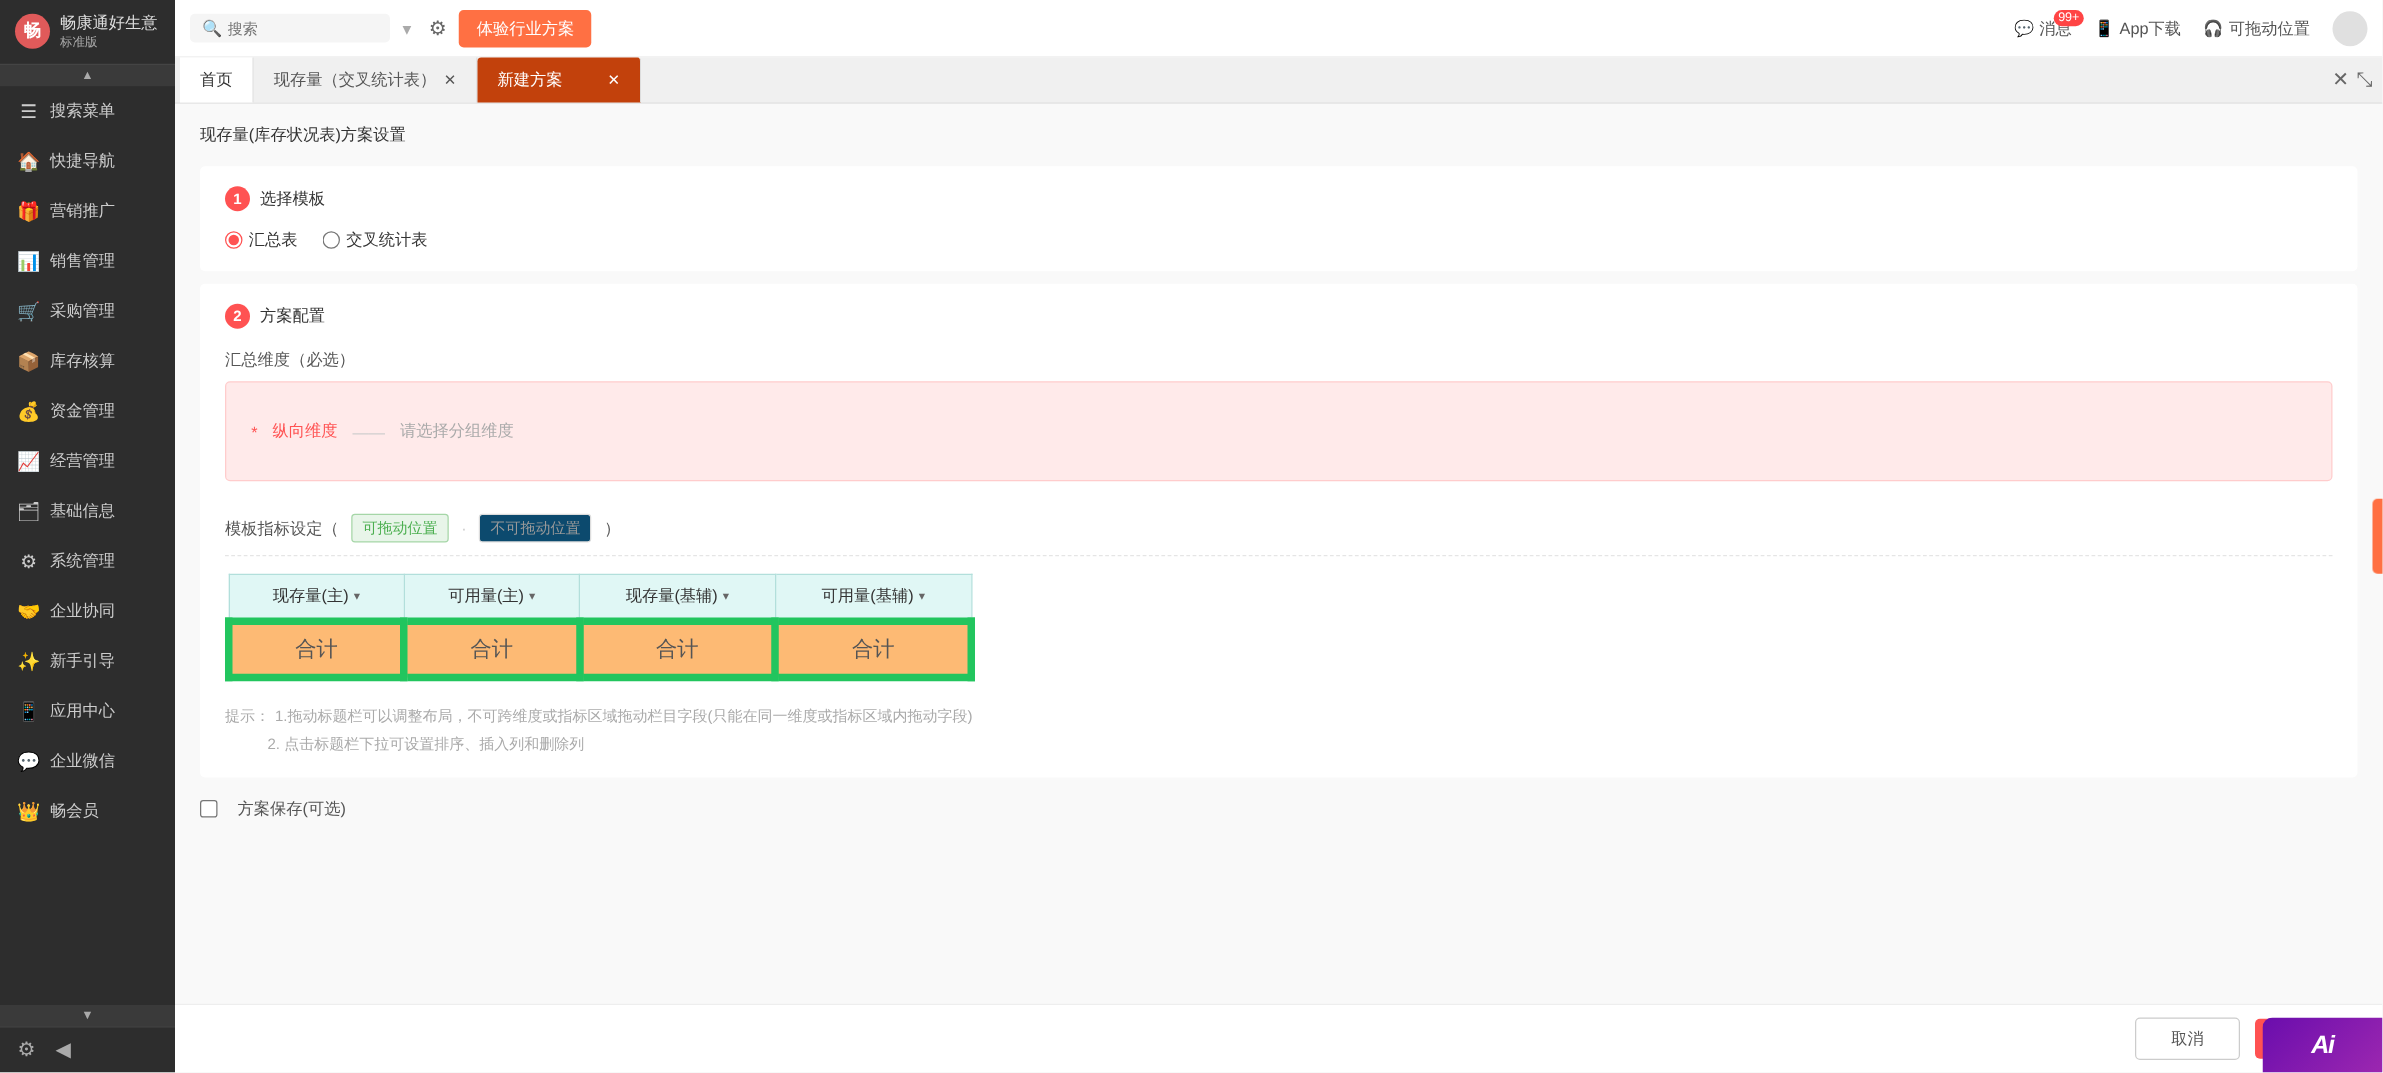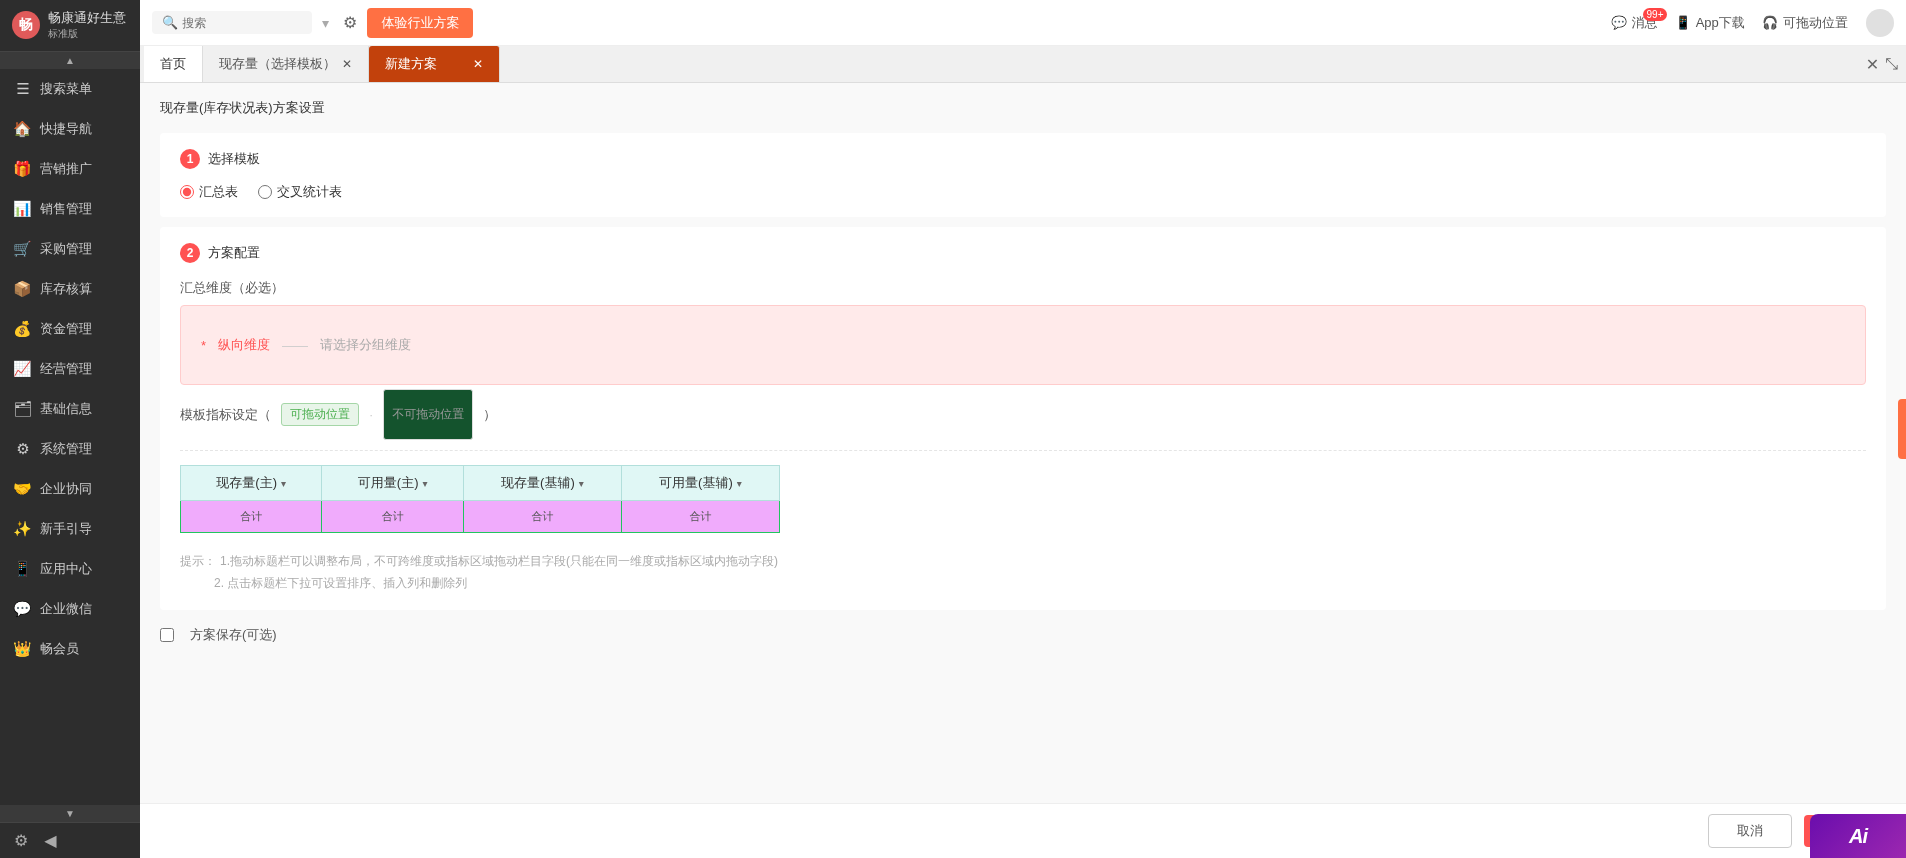--- a/index.html
+++ b/index.html
@@ -227,66 +227,66 @@
       align-items: center;
       gap: 12px;
       min-height: 80px;
     }
     .dimension-required { color: #ff5252; }
     .dimension-divider { color: #ccc; }
     .dimension-placeholder { color: #aaa; font-size: 13px; }
 
     
     .indicator-settings {
-      margin-top: 4px;
+      margin-top: 26px;
       display: flex;
       align-items: center;
       gap: 10px;
       font-size: 13px;
       color: #555;
       padding-bottom: 10px;
       border-bottom: 1px dashed #e5e5e5;
     }
     .draggable-badge {
       background: #e8f5e9;
       border: 1px solid #a5d6a7;
       border-radius: 3px;
       padding: 2px 8px;
       color: #4caf50;
       font-size: 12px;
     }
     .non-draggable-badge {
-      background: #14532d;
+      background: #0c4a6e;
       border: 1px solid #ddd;
       border-radius: 3px;
-      padding: 16px 8px;
+      padding: 2px 8px;
       color: #999;
       font-size: 12px;
     }
 
     
     .stats-section { margin-top: 14px; }
     .stats-section-label { color: #26a69a; font-size: 13px; margin-bottom: 8px; font-weight: 500; }
     .stats-table { border-collapse: collapse; min-width: 600px; }
     .stats-table th {
       background: #e0f7f5;
       border: 1px solid #b2dfdb;
       padding: 8px 20px;
       text-align: center;
       font-size: 13px;
       font-weight: normal;
       color: #333;
     }
     .stats-table td {
-      border: 1px solid #22c55e;
+      border: 6px solid #22c55e;
       padding: 8px 20px;
       text-align: center;
-      font-size: 11px;
+      font-size: 17px;
       color: #555;
-      background: #f0abfc;
+      background: #fdba74;
     }
     .col-header-inner {
       display: flex; align-items: center; justify-content: center; gap: 4px;
     }
     .col-dropdown { font-size: 10px; color: #666; cursor: pointer; }
 
     
     .tips-section {
       margin-top: 18px;
       font-size: 12px;
@@ -483,21 +483,21 @@
       </div>
       <div class="topbar-avatar" style="background:#e0e0e0;border-radius:50%;width:28px;height:28px;"></div>
     </div>
   </div>
 
   <div class="tabbar">
     <div class="tab tab-home">
       <span>首页</span>
     </div>
     <div class="tab">
-      <span>现存量（选择模板）</span>
+      <span>现存量（交叉统计表）</span>
       <span class="tab-close">✕</span>
     </div>
     <div class="tab active-tab">
       <span>新建方案</span>
       <span class="tab-close">✕</span>
     </div>
     <div class="tabbar-controls">
       <span class="tabbar-control-btn">✕</span>
       <span class="tabbar-control-btn">⤡</span>
     </div>

